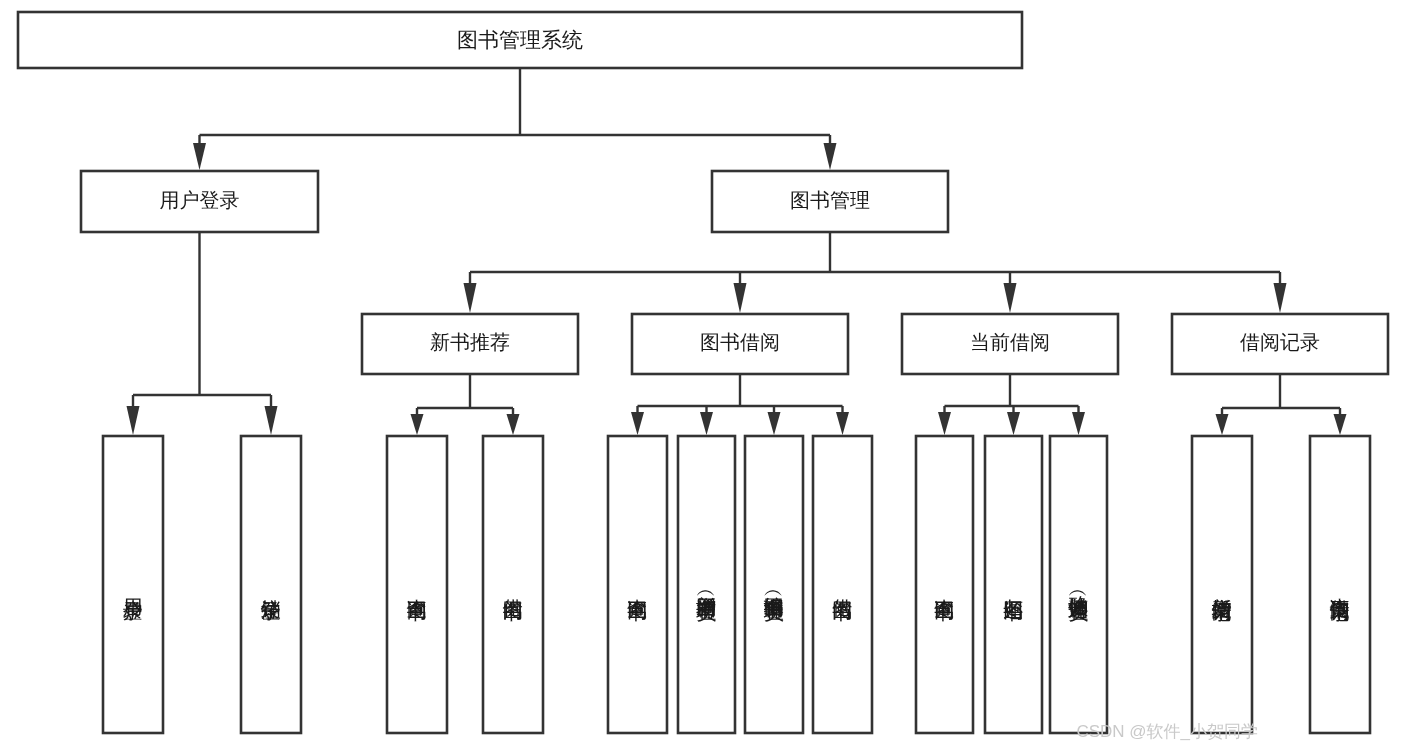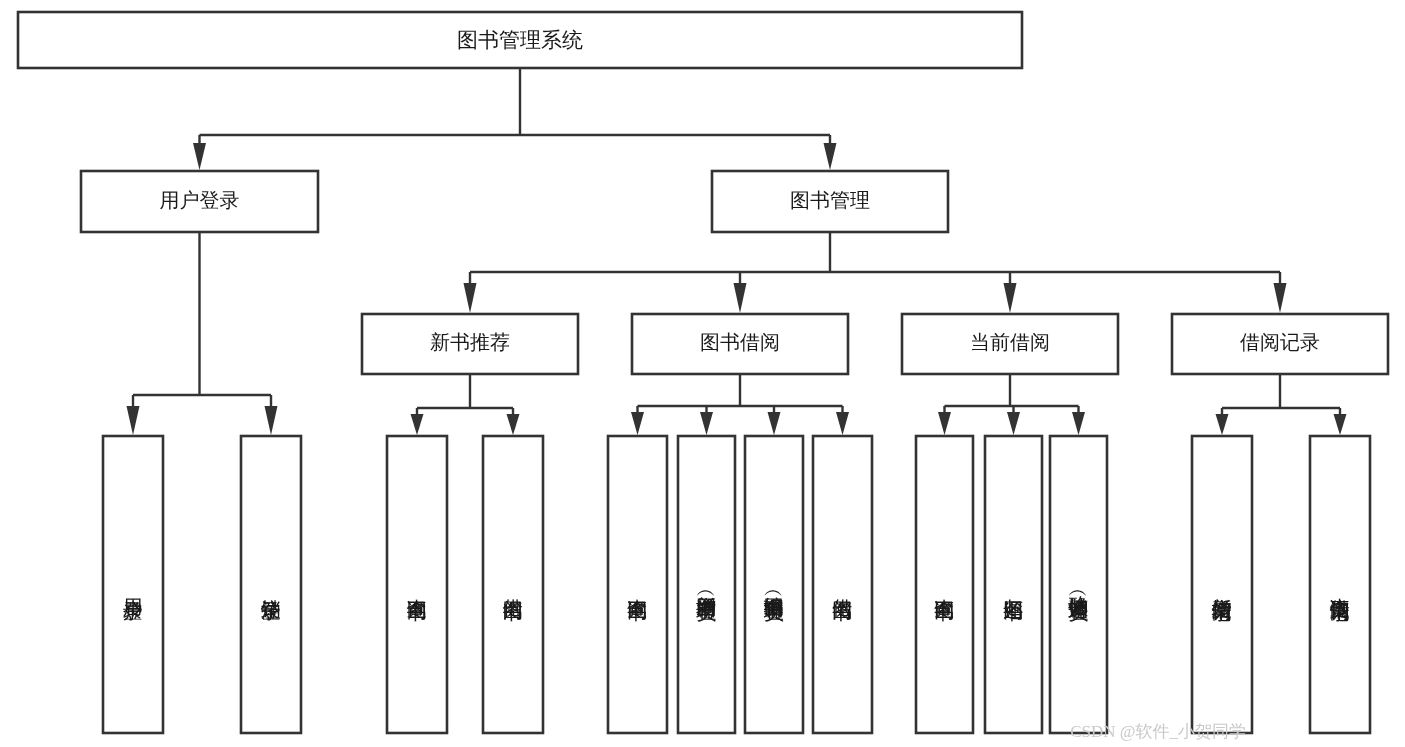--- a/index.html
+++ b/index.html
@@ -62,23 +62,23 @@
     stroke: #333333;
     stroke-width: 2.4;
     fill: none;
   }
   .arrow-head {
     fill: #333333;
     stroke: none;
   }
   #watermark {
     position: absolute;
-    right: 20px;
+    right: 8px;
     bottom: 4px;
-    font-family: Liberation Serif, serif;
+    font-family: Liberation Sans, sans-serif;
     font-size: 17px;
     color: #c9c9c9;
     white-space: nowrap;
     user-select: none;
   }
 </style>
 </head>
 <body>
 
 <div id="diagram-root">

